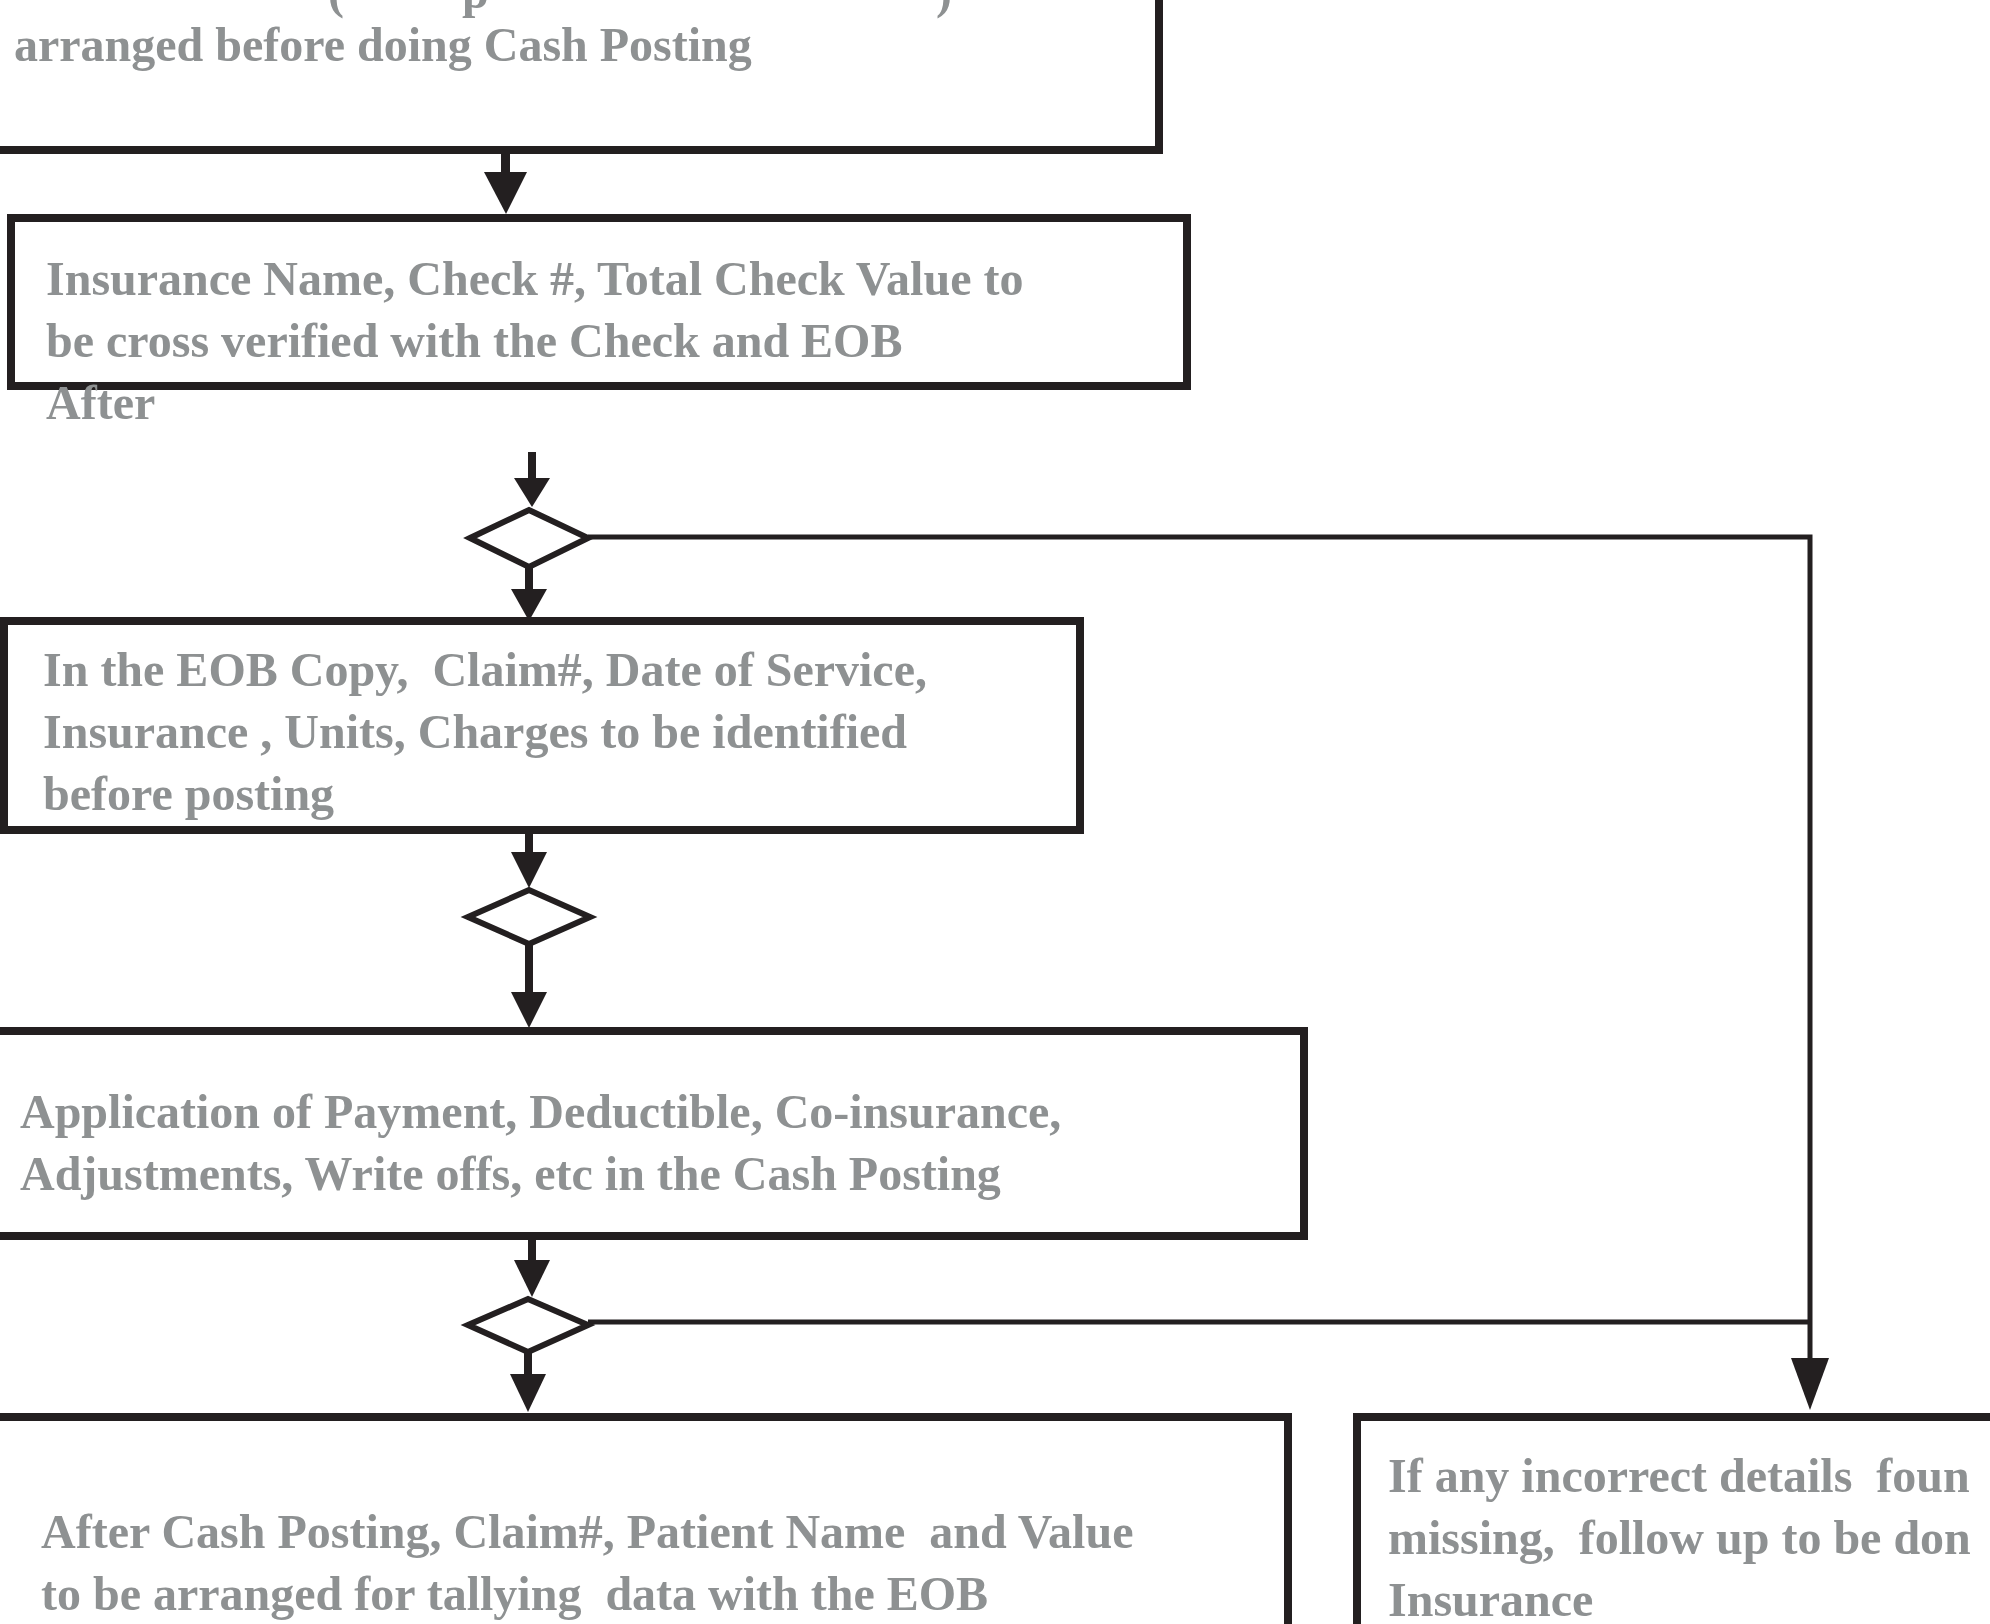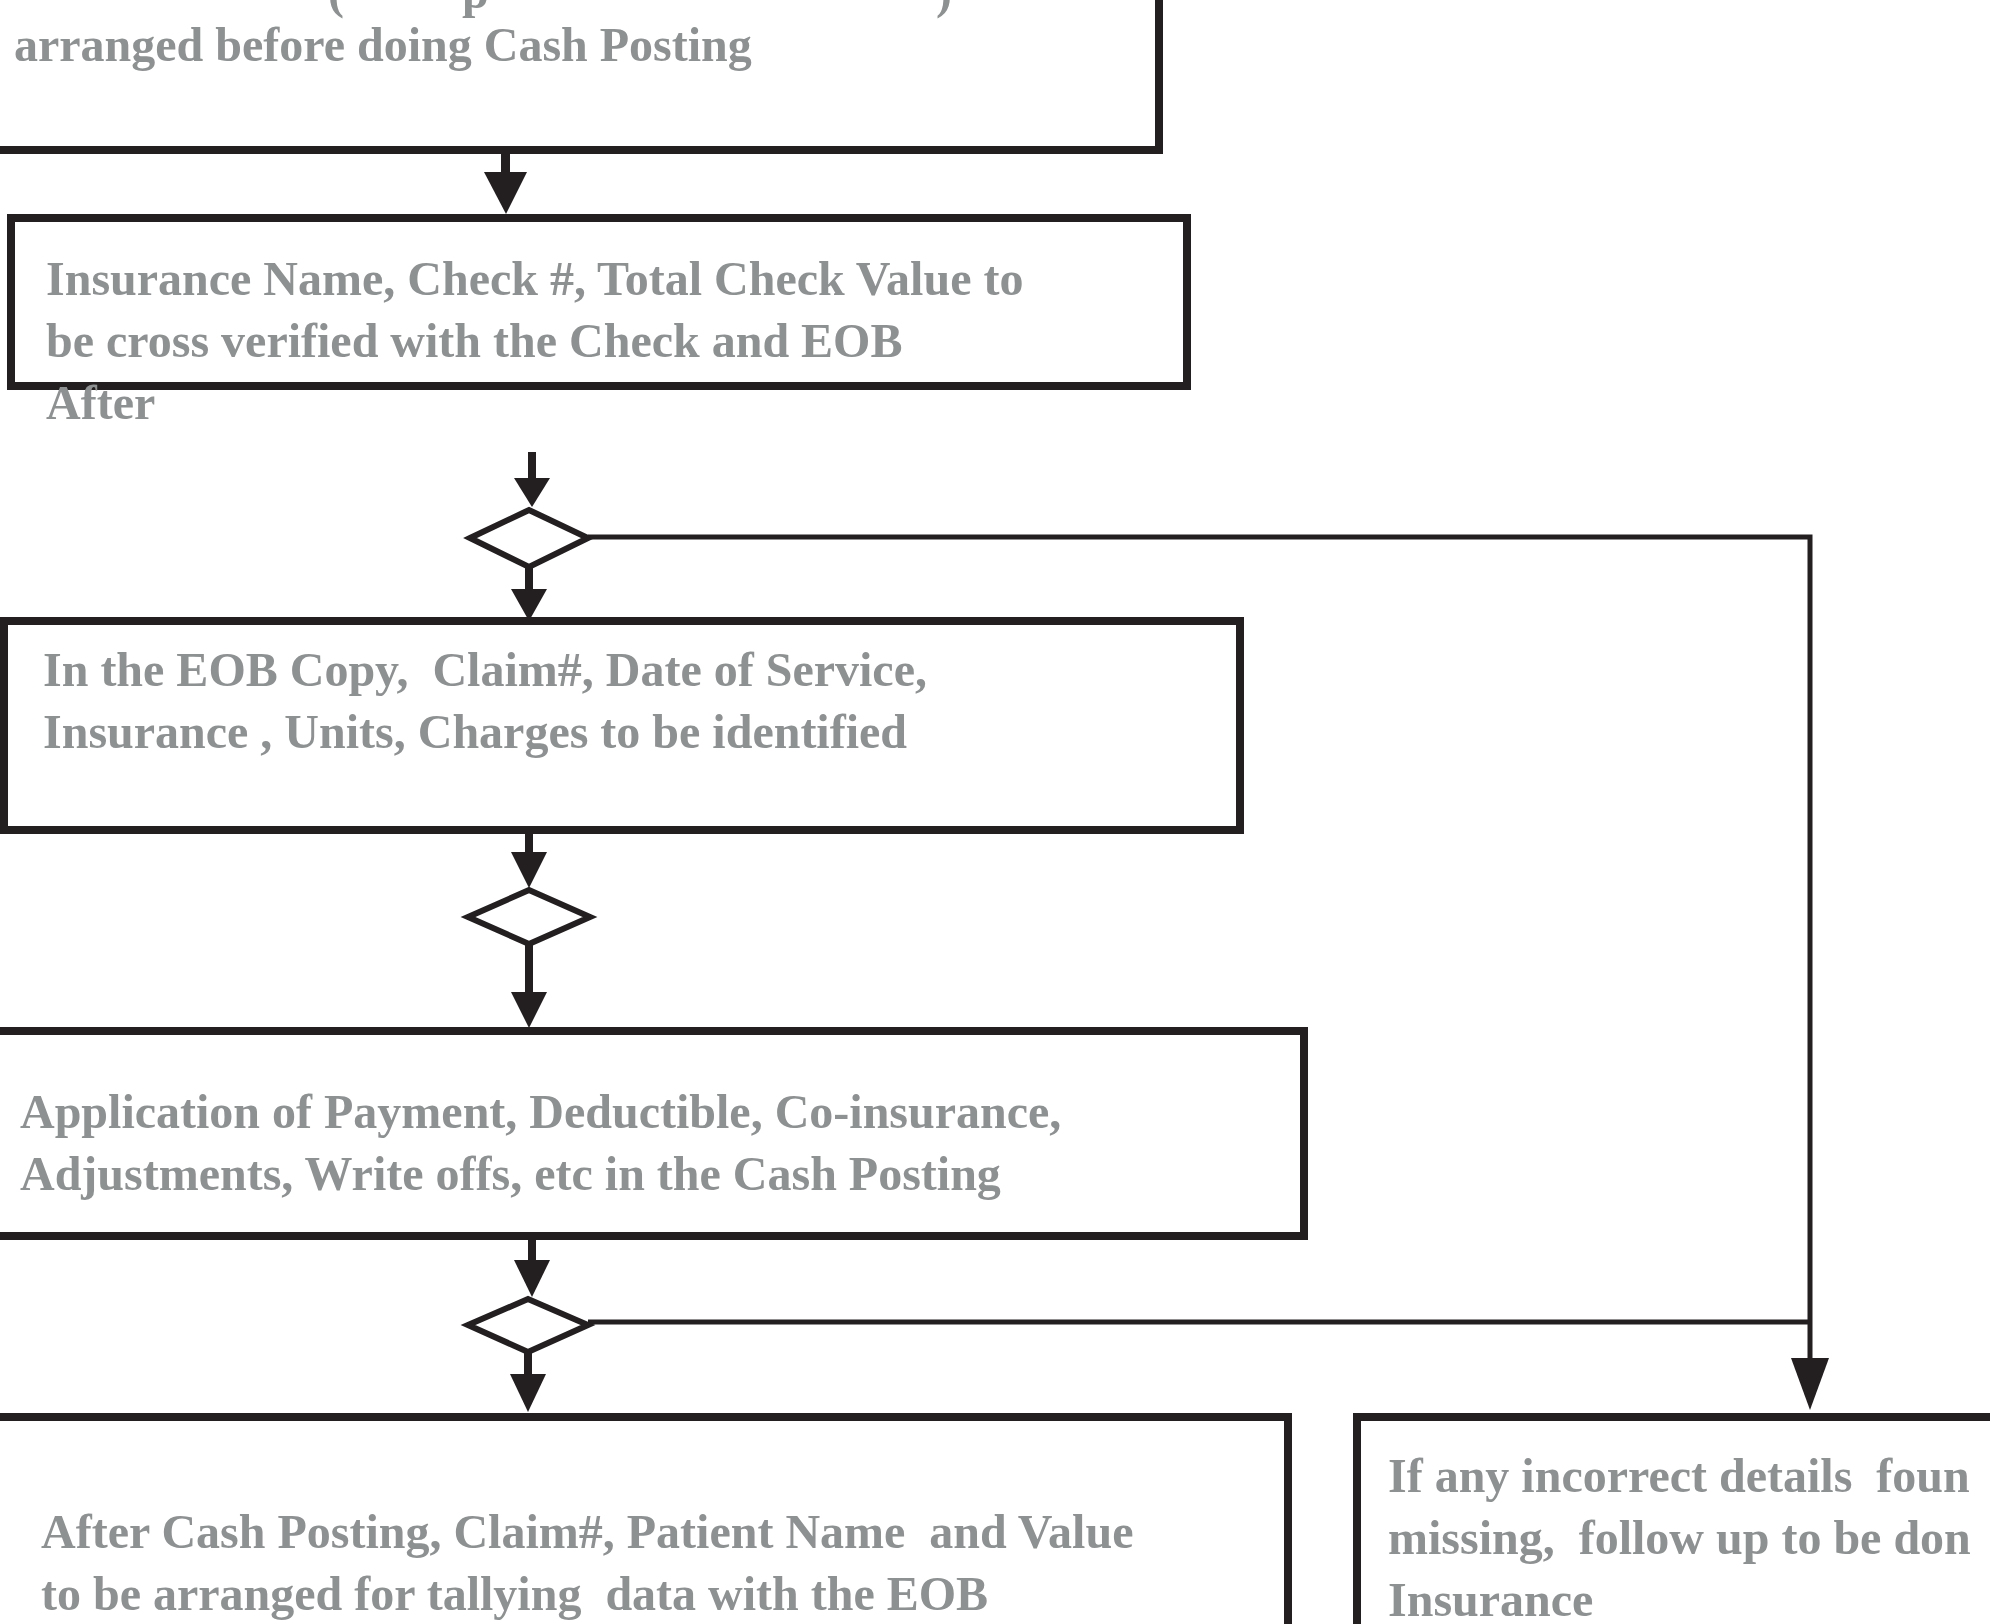--- a/index.html
+++ b/index.html
@@ -115,24 +115,25 @@
   </div>
 
   <div class="pbox" style="left:7px;top:214px;width:1184px;height:176px;">
     <div class="btext" style="left:31px;top:26px;">
       <div class="line">Insurance Name, Check #, Total Check Value to</div>
       <div class="line">be cross verified with the Check and EOB</div>
       <div class="line">After</div>
     </div>
   </div>
 
-  <div class="pbox" style="left:0px;top:617px;width:1244px;height:217px;">
+  <div class="pbox" style="left:0px;top:617px;width:1084px;height:217px;">
     <div class="btext" style="left:35px;top:14px;">
       <div class="line">In the EOB Copy,  Claim#, Date of Service,</div>
       <div class="line">Insurance , Units, Charges to be identified</div>
+      <div class="line">before posting</div>
     </div>
   </div>
 
   <div class="pbox" style="left:-12px;top:1027px;width:1320px;height:213px;">
     <div class="btext" style="left:24px;top:46px;">
       <div class="line">Application of Payment, Deductible, Co-insurance,</div>
       <div class="line">Adjustments, Write offs, etc in the Cash Posting</div>
     </div>
   </div>
 

